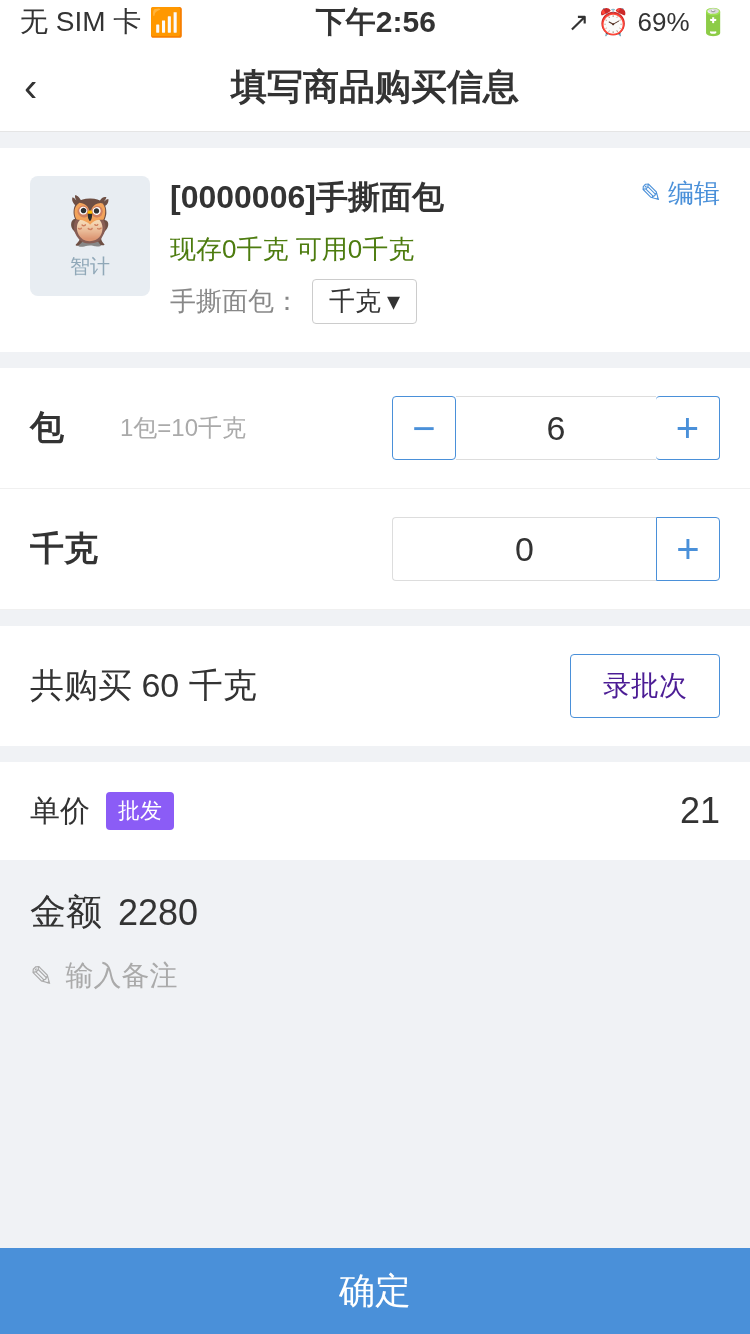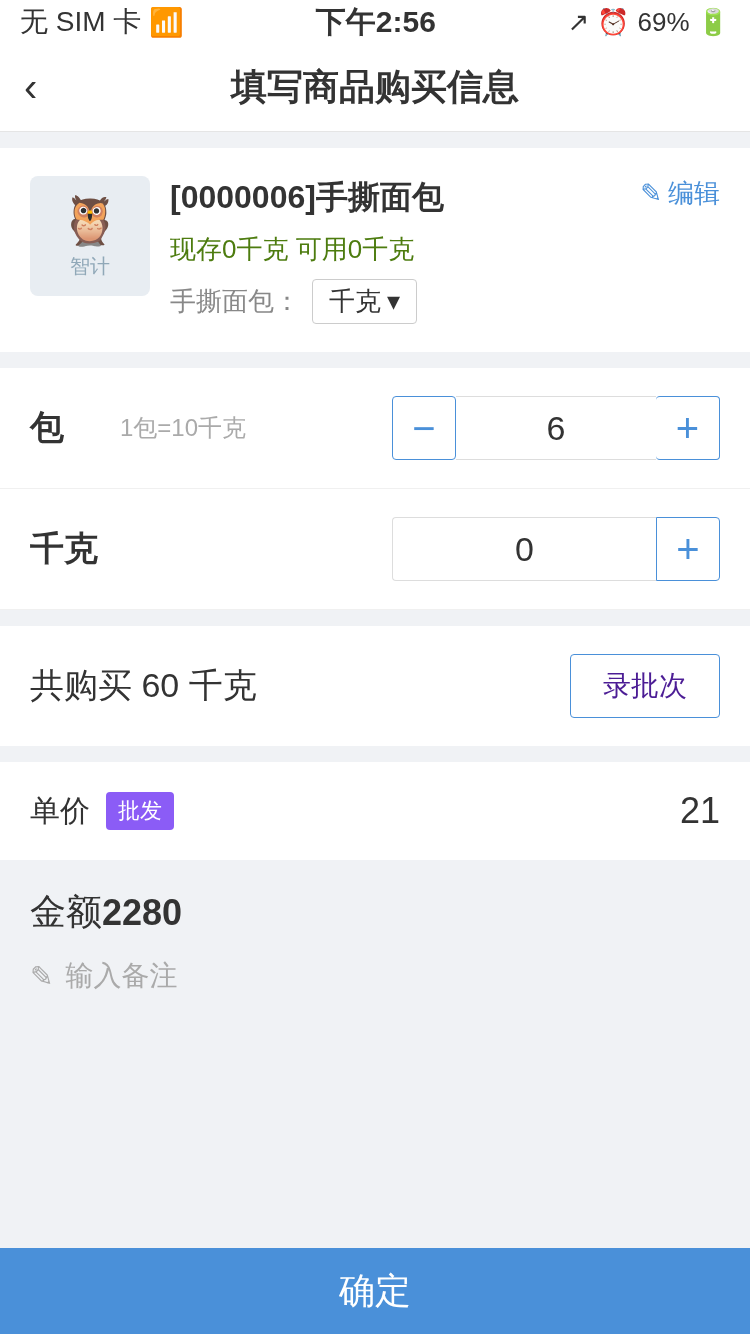--- a/index.html
+++ b/index.html
@@ -257,29 +257,30 @@
     }
 
     
     .amount-section {
       background: #f0f2f5;
       padding: 28px 30px 20px;
     }
     .amount-row {
       display: flex;
       align-items: center;
+      gap: 16px;
       margin-bottom: 20px;
     }
     .amount-label {
       font-size: 36px;
       color: #333;
     }
     .amount-value {
       font-size: 36px;
-      font-weight: 700;
+      font-weight: 400;
       color: #333;
     }
     .remark-row {
       display: flex;
       align-items: center;
       gap: 12px;
     }
     .pencil-icon {
       font-size: 28px;
       color: #aaa;

